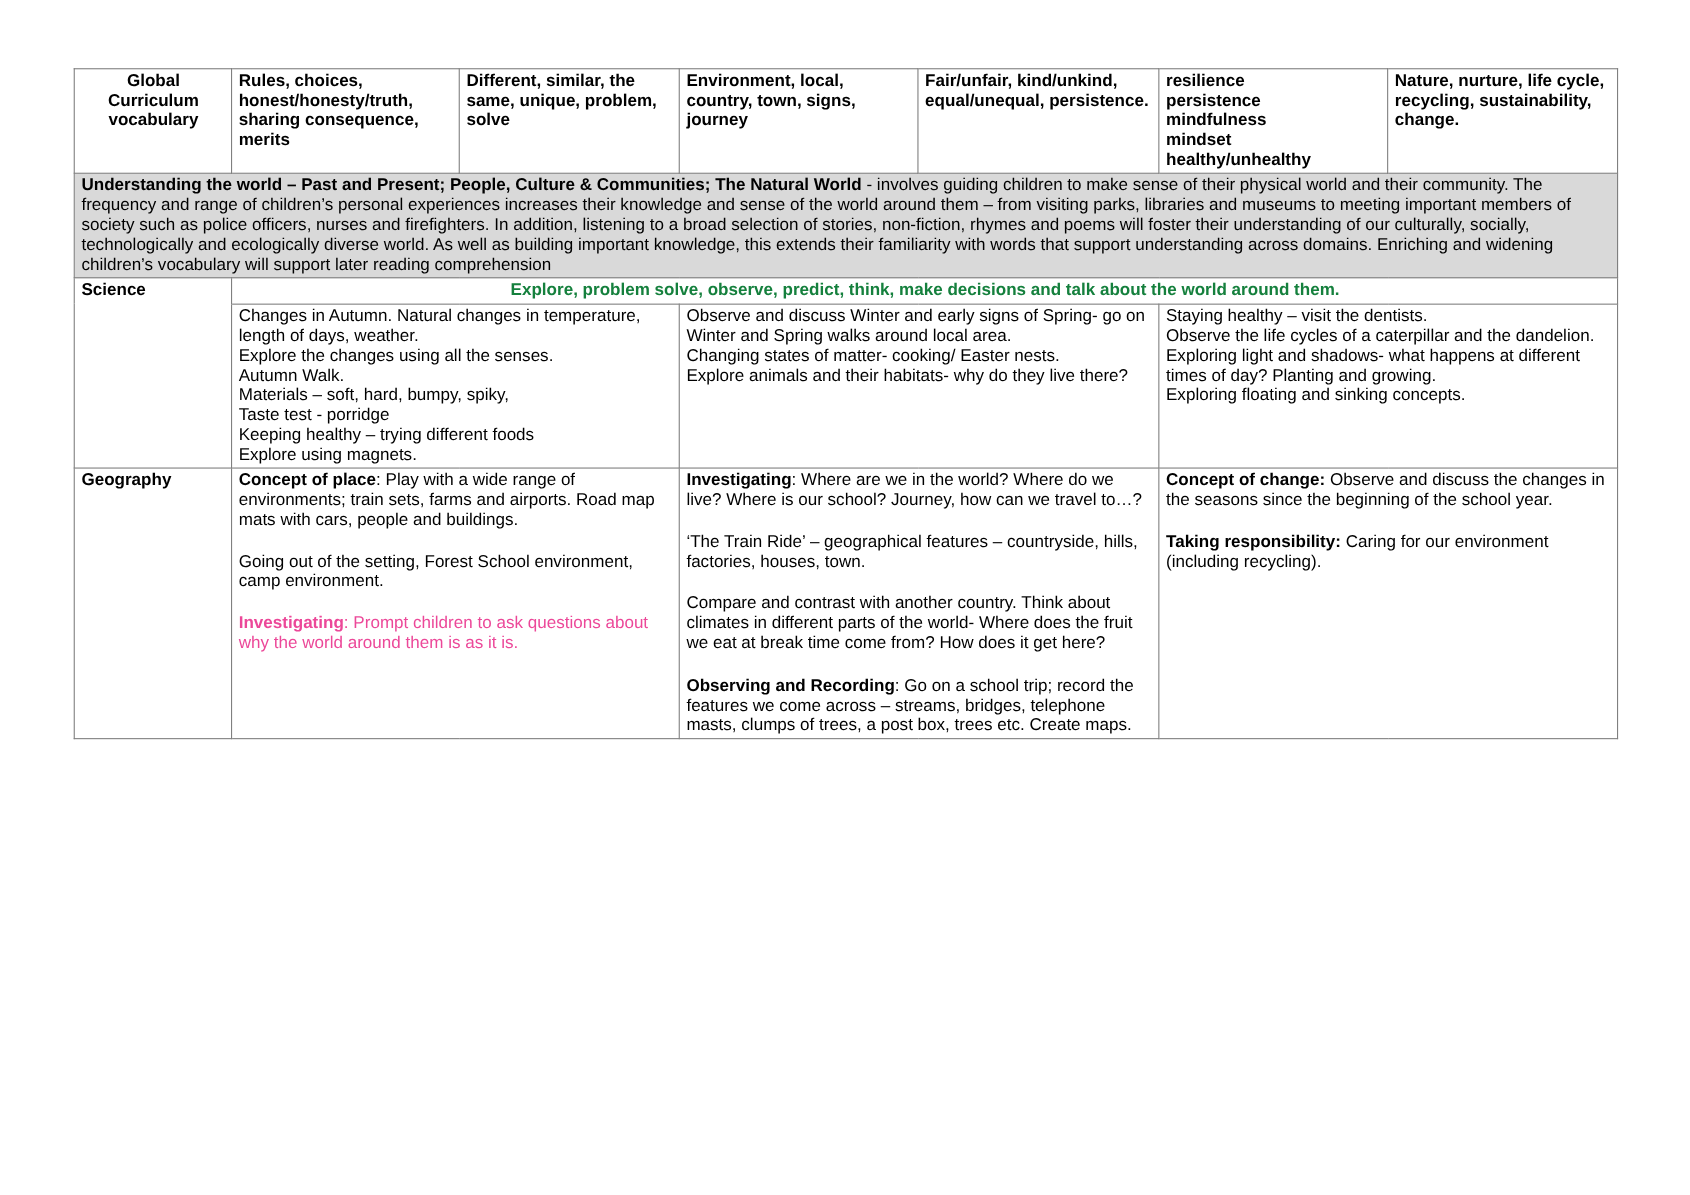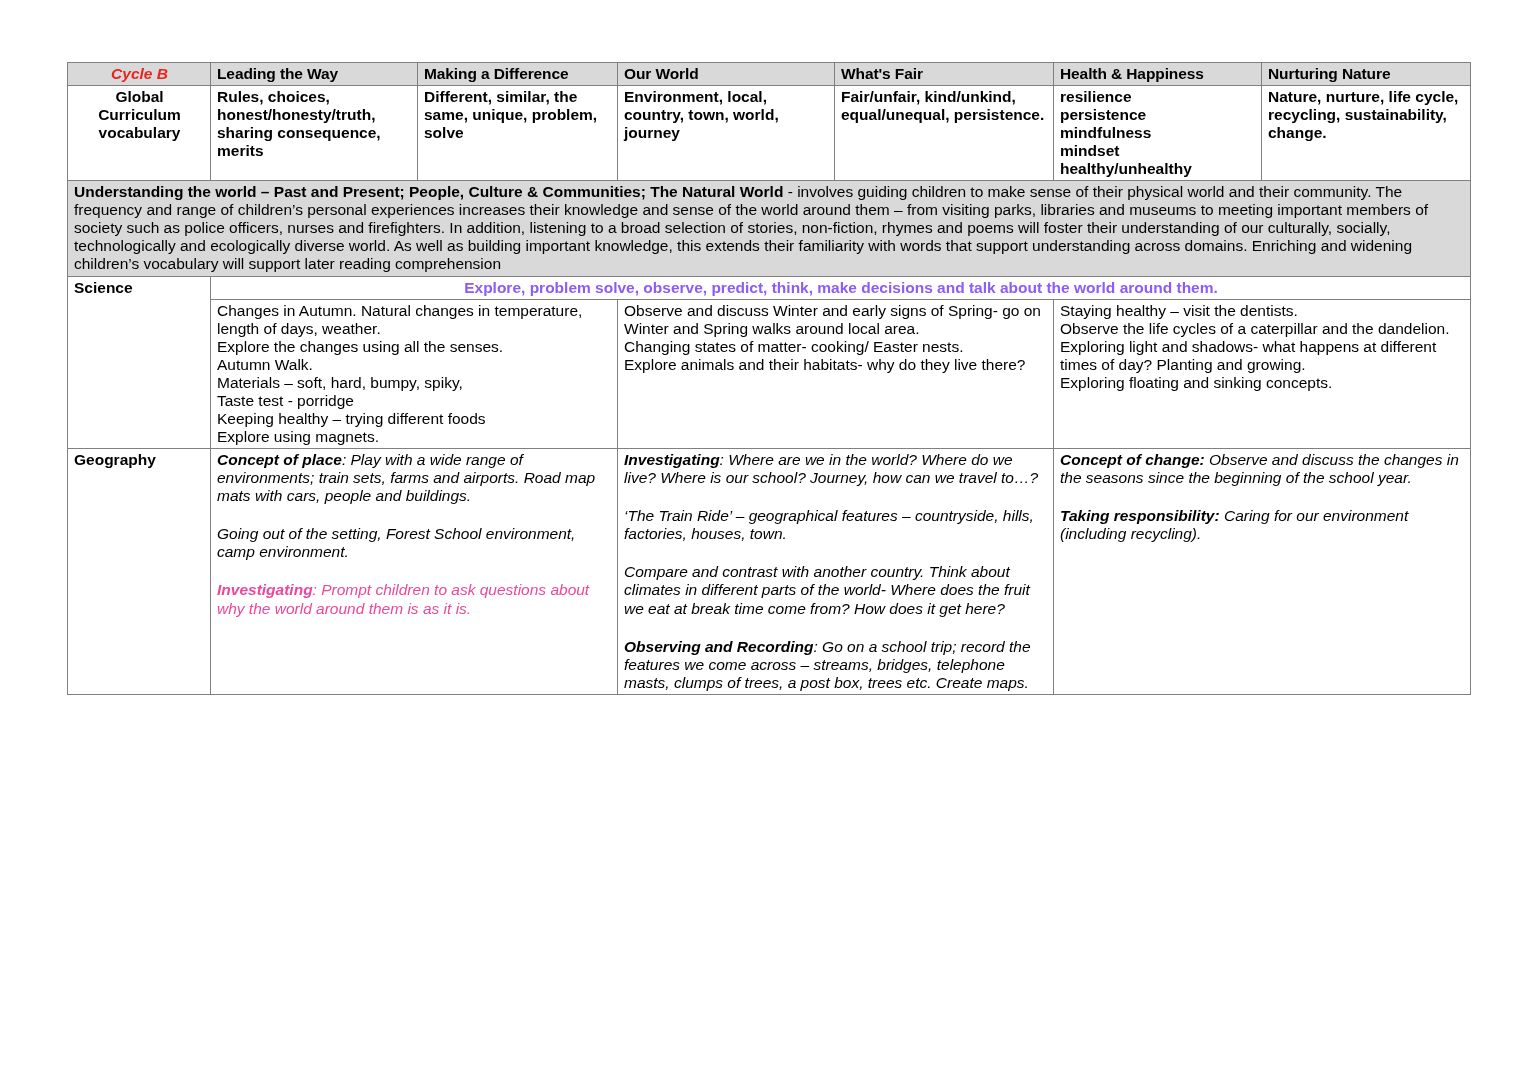--- a/index.html
+++ b/index.html
@@ -112,40 +112,40 @@
   
   .rowlabel {
     font-weight: bold;
     font-size: 16.5px;
     padding-top: 5px;
   }
   .sci-strap {
     text-align: center;
     font-weight: bold;
     font-size: 17.5px;
-    color: #8b5cf6;
+    color: #15803d;
     padding-top: 18px;
     padding-bottom: 30px;
     margin-top: 16px;
   }
   .sci-body {
     font-size: 16.5px;
     line-height: 1.385;
     padding-top: 4px;
     padding-bottom: 6px;
   }
 
   
   .geo-body {
     font-size: 16.5px;
     line-height: 1.385;
     padding-top: 4px;
     padding-bottom: 4px;
   }
-  .geo-body p { margin: 0; font-style: italic; }
+  .geo-body p { margin: 0; }
   .geo-body p.gap { margin-top: 1.3em; }
   .geo-body b { font-weight: bold; }
   .muted { color: #ec4899; }
 
   .nowrapline { white-space: pre-line; }
 </style>
 </head>
 <body>
 
 <div class="page">
@@ -156,37 +156,28 @@
         <col class="c-a1">
         <col class="c-a2">
       <col class="c-s1">
         <col class="c-s2">
         <col class="c-u1">
         <col class="c-u2">
     </colgroup>
     <tbody>
 
 
-      <tr>
-        <td class="grey cycleb">Cycle B</td>
-        <td class="grey unitname">Leading the Way</td>
-        <td class="grey unitname">Making a Difference</td>
-        <td class="grey unitname">Our World</td>
-        <td class="grey unitname">What's Fair</td>
-        <td class="grey unitname">Health &amp; Happiness</td>
-        <td class="grey unitname">Nurturing Nature</td>
-      </tr>
 
       <tr>
         <td class="vocab-label nowrapline">Global
 Curriculum
 vocabulary</td>
         <td class="vocab-cell nowrapline">Rules, choices, honest/honesty/truth, sharing consequence, merits</td>
         <td class="vocab-cell nowrapline">Different, similar, the same, unique, problem, solve</td>
-        <td class="vocab-cell nowrapline">Environment, local, country, town, world, journey</td>
+        <td class="vocab-cell nowrapline">Environment, local, country, town, signs, journey</td>
         <td class="vocab-cell nowrapline">Fair/unfair, kind/unkind, equal/unequal, persistence.</td>
         <td class="vocab-cell nowrapline">resilience
 persistence
 mindfulness
 mindset
 healthy/unhealthy</td>
         <td class="vocab-cell nowrapline">Nature, nurture, life cycle, recycling, sustainability, change.</td>
       </tr>
 
       <tr>

